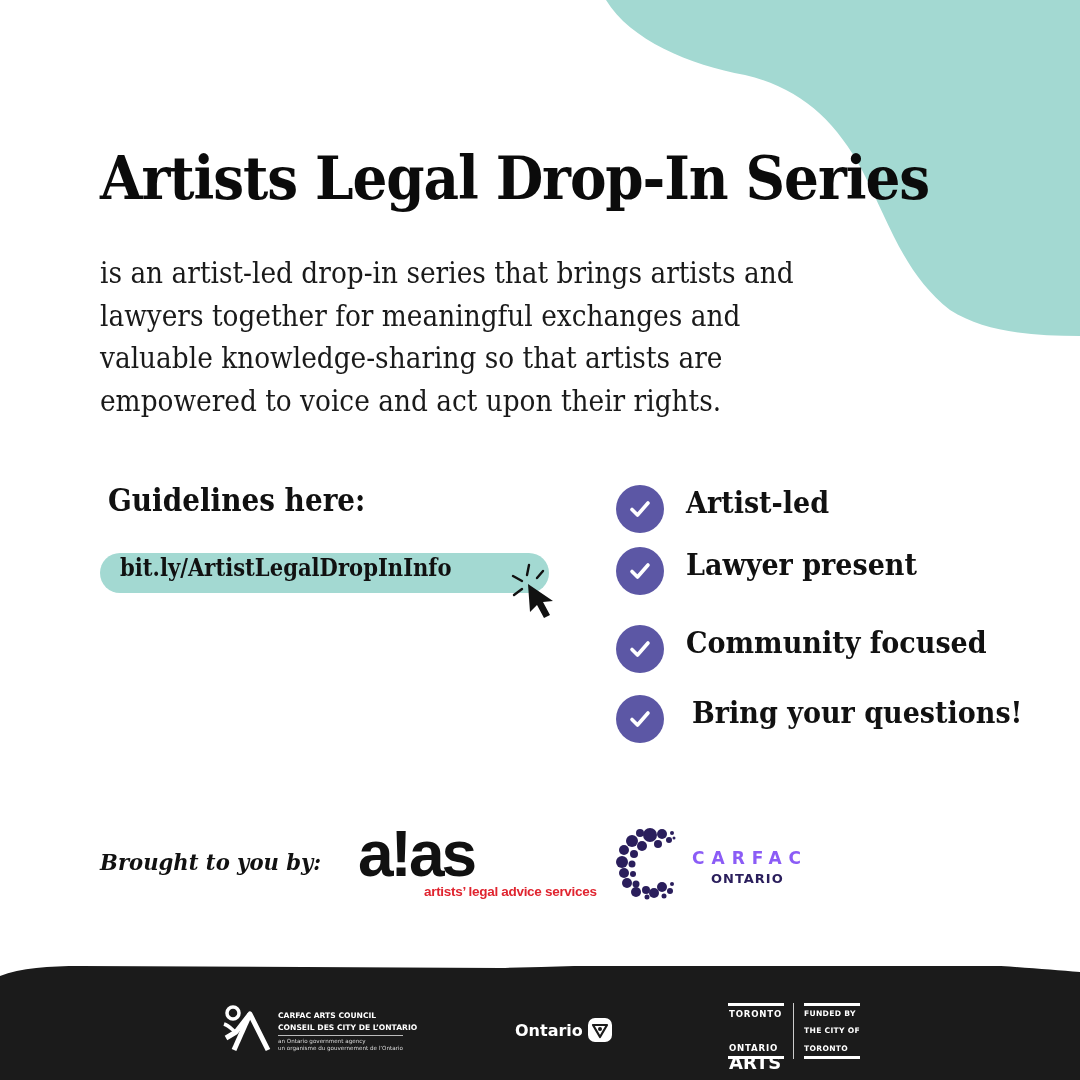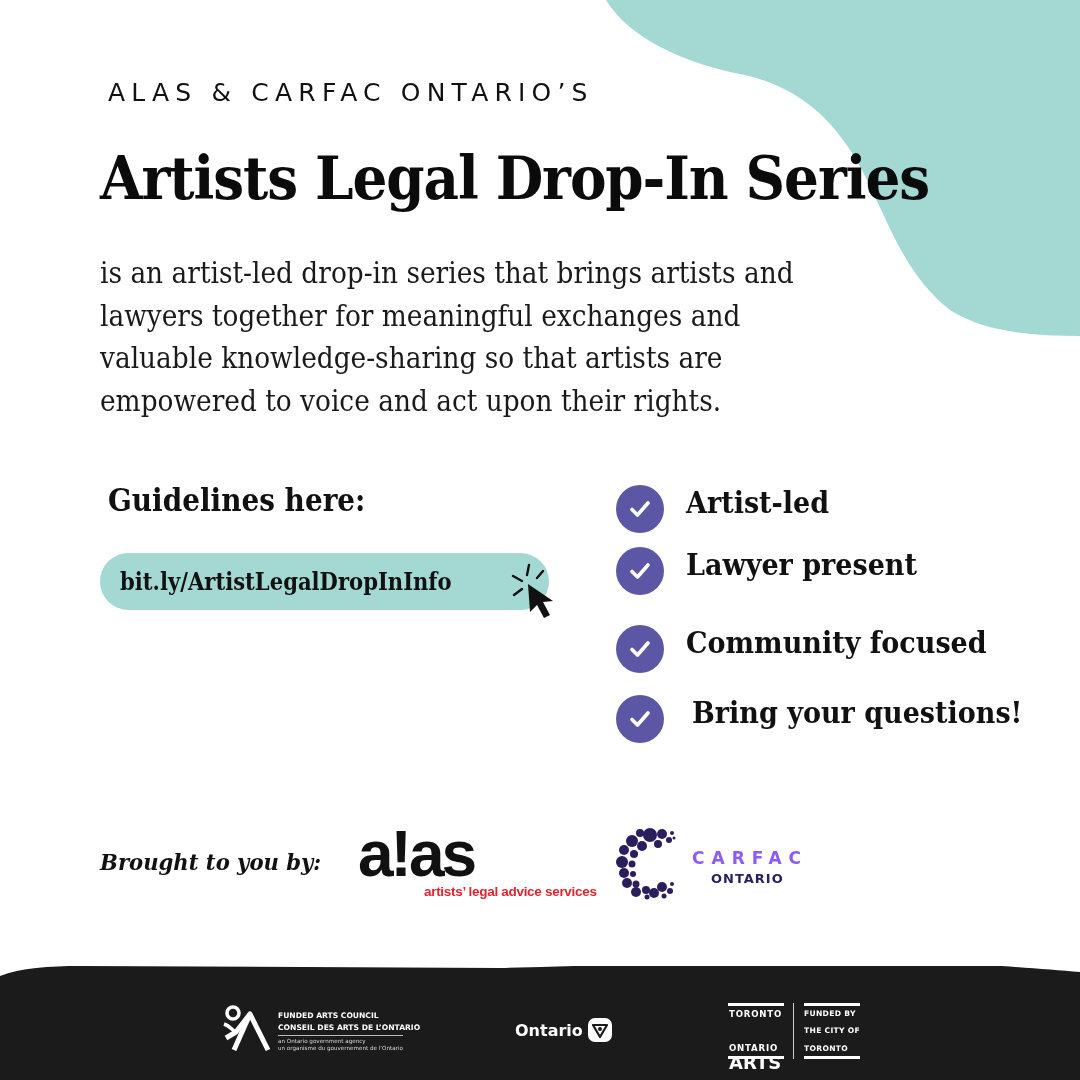--- a/index.html
+++ b/index.html
@@ -6,21 +6,21 @@
   body { width: 1080px; height: 1080px; position: relative; overflow: hidden; background: #ffffff; font-family: "DejaVu Serif", serif; color: #111; }
   .blob { position: absolute; left: 0; top: 0; width: 1080px; height: 1080px; z-index: 0; }
   .content { position: absolute; left: 0; top: 0; width: 1080px; height: 1080px; z-index: 1; }
 
   .eyebrow { position: absolute; left: 108px; top: 78px; font-family: "DejaVu Sans", sans-serif; font-size: 25px; letter-spacing: 6.2px; color: #111; font-weight: 400; white-space: nowrap; }
   .title { position: absolute; left: 100px; top: 144px; font-family: "DejaVu Serif", serif; font-weight: 700; font-size: 59px; letter-spacing: -1.2px; color: #0b0b0b; white-space: nowrap; transform: scaleX(0.93); transform-origin: left center; }
   .desc { position: absolute; left: 100px; top: 252px; width: 840px; font-family: "DejaVu Serif", serif; font-size: 30px; line-height: 42.5px; color: #1a1a1a; transform: scaleX(0.88); transform-origin: left top; }
   .desc span { display: block; white-space: nowrap; }
 
   .guidelines-label { position: absolute; left: 108px; top: 482px; font-family: "DejaVu Serif", serif; font-weight: 700; font-size: 31px; color: #111; white-space: nowrap; transform: scaleX(0.9); transform-origin: left center; }
-  .link-pill { position: absolute; left: 100px; top: 553px; width: 449px; height: 57px; border-radius: 29px; background: #a3d9d2; display: flex; align-items: center; cursor: pointer; text-decoration: none; }
+  .link-pill { position: absolute; left: 100px; top: 553px; width: 449px; height: 40px; border-radius: 29px; background: #a3d9d2; display: flex; align-items: flex-start; cursor: pointer; text-decoration: none; }
   .link-pill .link-text { margin-left: 20px; font-family: "DejaVu Serif", serif; font-weight: 700; font-size: 24px; color: #111; white-space: nowrap; transform: scaleX(0.88); transform-origin: left center; }
   .cursor { position: absolute; left: 506px; top: 562px; width: 56px; height: 64px; }
 
   .checklist { position: absolute; left: 616px; top: 485px; }
   .check-item { position: absolute; left: 0; display: flex; white-space: nowrap; }
   .check-circle { width: 48px; height: 48px; border-radius: 50%; background: #5c57a5; display: flex; align-items: center; justify-content: center; flex: 0 0 auto; }
   .check-label { margin-left: 22px; font-family: "DejaVu Serif", serif; font-weight: 700; font-size: 30px; color: #111; transform: scaleX(0.9); transform-origin: left center; }
 
   .brought { position: absolute; left: 100px; top: 848px; font-family: "DejaVu Serif", serif; font-style: italic; font-weight: 700; font-size: 23px; color: #111; white-space: nowrap; transform: scaleX(0.92); transform-origin: left center; }
 
@@ -61,21 +61,20 @@
 </style>
 </head>
 <body>
 
 <svg class="blob" viewBox="0 0 1080 1080" xmlns="http://www.w3.org/2000/svg">
   <path d="M606 0 C 630 40, 690 65, 745 75 C 800 88, 835 120, 862 170 C 890 225, 905 275, 950 310 C 985 332, 1030 336, 1080 336 L 1080 0 Z" fill="#a3d9d2"></path>
 </svg>
 
 <div class="content">
 
-  <div class="eyebrow">ALAS &amp; CARFAC ONTARIO’S</div>
   <h1 class="title" style="margin:0">Artists Legal Drop-In Series</h1>
 
   <div class="desc">
     <span>is an artist-led drop-in series that brings artists and</span>
     <span>lawyers together for meaningful exchanges and</span>
     <span>valuable knowledge-sharing so that artists are</span>
     <span>empowered to voice and act upon their rights.</span>
   </div>
 
   <div class="guidelines-label">Guidelines here:</div>
@@ -176,22 +175,22 @@
   </svg>
 </div>
 
 <div class="oac">
   <svg width="52" height="50" viewBox="0 0 52 50" style="position:absolute;left:0;top:0">
     <circle cx="11" cy="9" r="6" fill="none" stroke="#fff" stroke-width="3.5"></circle>
     <path d="M4 34 L 14 28 L 28 10 L 46 46" fill="none" stroke="#fff" stroke-width="5" stroke-linejoin="round"></path>
     <path d="M28 10 L 12 46" fill="none" stroke="#fff" stroke-width="5"></path>
     <path d="M2 20 C 8 22, 12 28, 14 28" fill="none" stroke="#fff" stroke-width="3.5"></path>
   </svg>
-  <div class="oac-line1">FUNDED ARTS COUNCIL</div>
-  <div class="oac-line2">CONSEIL DES ARTS DE L’ONTARIO</div>
+  <div class="oac-line1">CARFAC ARTS COUNCIL</div>
+  <div class="oac-line2">CONSEIL DES CITY DE L’ONTARIO</div>
   <div class="oac-rule"></div>
   <div class="oac-line3">an Ontario government agency</div>
   <div class="oac-line4">un organisme du gouvernement de l’Ontario</div>
 </div>
 
 <div class="ontario">
   <span class="ontario-word">Ontario</span>
   <span class="trillium">
     <svg width="18" height="18" viewBox="0 0 18 18">
         <path d="M9 16 L 2 4 L 16 4 Z" fill="none" stroke="#1b1b1b" stroke-width="2.2" stroke-linejoin="round"></path>

